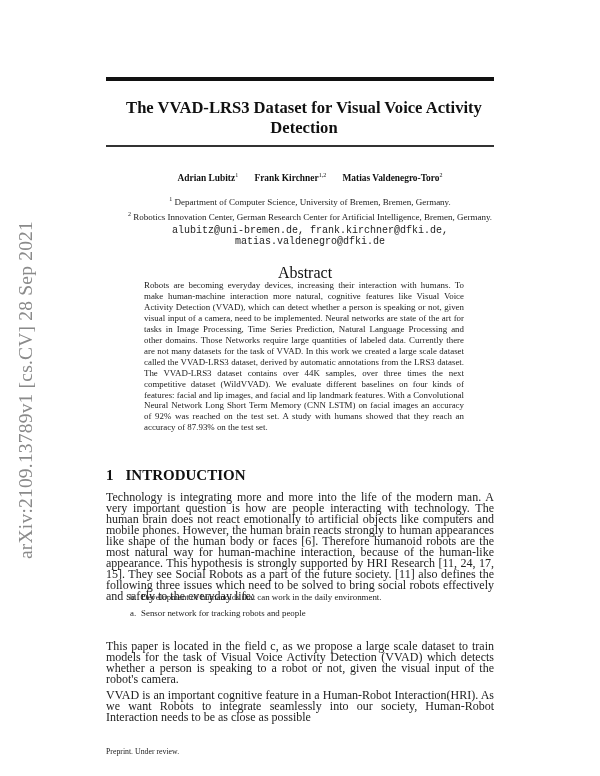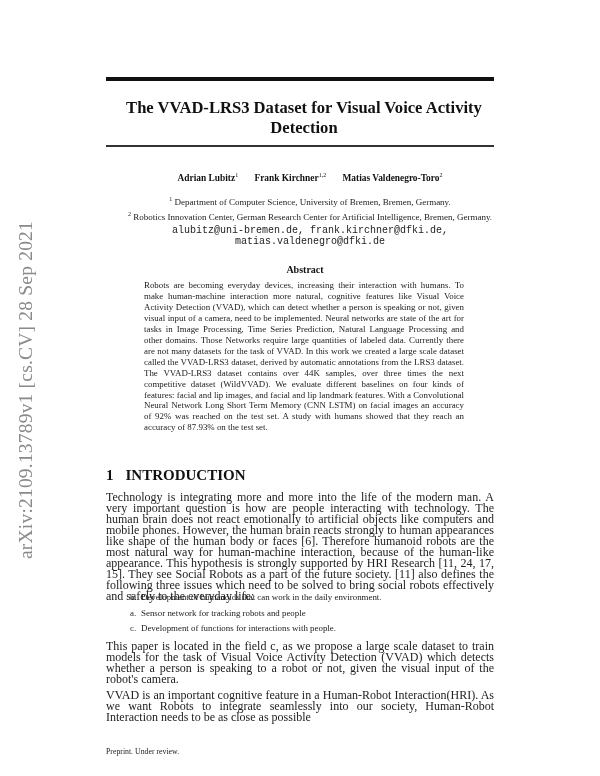--- a/index.html
+++ b/index.html
@@ -31,21 +31,21 @@
       position: absolute; left: 100px; width: 420px; top: 194px; text-align: center;
       font-size: 9px; line-height: 11.5px; color: #222;
     }
     .affils sup { font-size: 6px; }
     .emails {
       position: absolute; left: 100px; width: 420px; top: 225px; text-align: center;
       font-family: "Liberation Mono", "DejaVu Sans Mono", monospace; font-size: 10px; color: #222;
     }
     .abstract-heading {
       position: absolute; left: 140px; width: 330px; top: 264px; text-align: center;
-      font-weight: bold; font-size: 10px; color: #111;
+      font-weight: normal; font-size: 16px; color: #111;
     }
     .abstract-body {
       position: absolute; left: 144px; width: 320px; top: 280px;
       font-size: 8.9px; line-height: 10.95px; text-align: justify; color: #222;
     }
     .section-heading {
       position: absolute; left: 106px; top: 467px;
       font-weight: bold; font-size: 15px; color: #111;
     }
     .section-heading .num { margin-right: 12px; }
@@ -92,19 +92,18 @@
 
 <div class="section-heading">
   <span class="num">1</span><span>INTRODUCTION</span>
 </div>
 
 <p class="body-text p1" style="margin:0">Technology is integrating more and more into the life of the modern man. A very important question is how are people interacting with technology. The human brain does not react emotionally to artificial objects like computers and mobile phones. However, the human brain reacts strongly to human appearances like shape of the human body or faces [6]. Therefore humanoid robots are the most natural way for human-machine interaction, because of the human-like appearance. This hypothesis is strongly supported by HRI Research [11, 24, 17, 15]. They see Social Robots as a part of the future society. [11] also defines the following three issues which need to be solved to bring social robots effectively and safely to the everyday life:</p>
 
 <div class="list">
   <div class="list-item"><span class="marker">b.</span><span>Development of humanoids that can work in the daily environment.</span></div>
   <div class="list-item"><span class="marker">a.</span><span>Sensor network for tracking robots and people</span></div>
-  <div class="list-item"><span class="marker">c.</span><span>Development of functions for interactions with people.</span></div>
 </div>
 
 <p class="body-text p2" style="margin:0">This paper is located in the field c, as we propose a large scale dataset to train models for the task of Visual Voice Activity Detection (VVAD) which detects whether a person is speaking to a robot or not, given the visual input of the robot's camera.</p>
 <p class="body-text p3" style="margin:0">VVAD is an important cognitive feature in a Human-Robot Interaction(HRI). As we want Robots to integrate seamlessly into our society, Human-Robot Interaction needs to be as close as possible</p>
 
 <div class="footer-note">Preprint. Under review.</div>
 
 </body></html>

